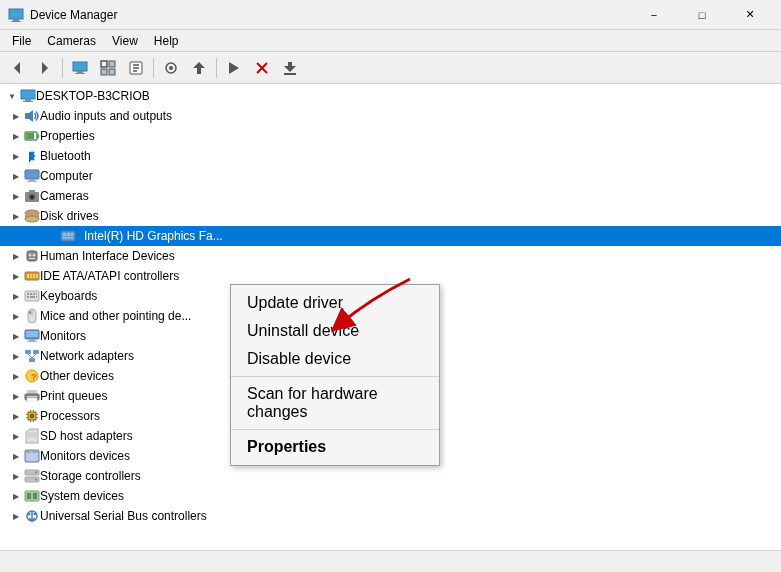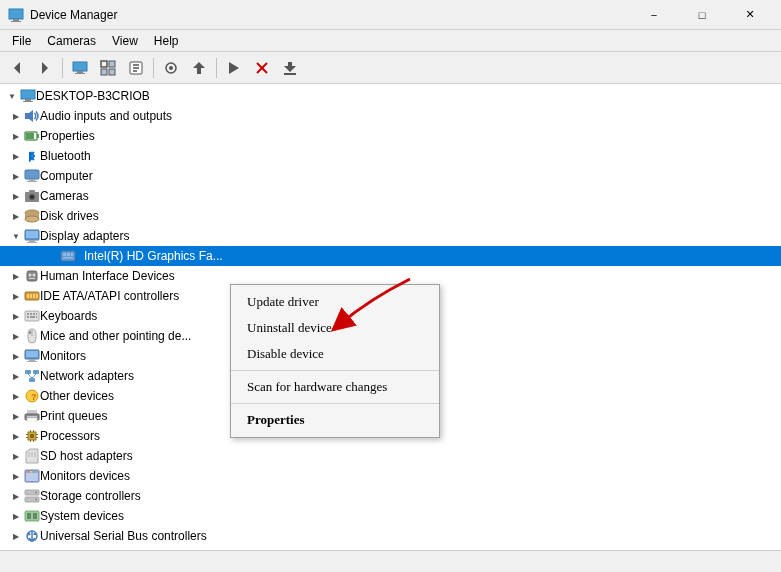--- a/index.html
+++ b/index.html
@@ -151,23 +151,22 @@
       background: #f5f5f5;
       border: 1px solid #a0a0a0;
       box-shadow: 2px 2px 6px rgba(0,0,0,0.25);
       width: 210px;
       padding: 4px 0;
       z-index: 100;
     }
     .context-menu-item {
       padding: 5px 16px;
       cursor: pointer;
-      font-size: 13px;
+      font-size: 16px;
       color: #000;
-      font-family: Liberation Serif, serif;
     }
     .context-menu-item.separator {
       border-top: 1px solid #d0d0d0;
       margin: 3px 0;
       padding: 0;
       height: 0;
       cursor: default;
     }
     .context-menu-item.bold {
       font-weight: bold;
@@ -381,32 +380,20 @@
       <span class="dev-icon">
         <svg width="16" height="14" viewBox="0 0 16 14">
           <ellipse cx="8" cy="4" rx="7" ry="3" fill="#c0a070" stroke="#a08050" stroke-width="1"></ellipse>
           <rect x="1" y="4" width="14" height="6" fill="#c0a070"></rect>
           <ellipse cx="8" cy="10" rx="7" ry="3" fill="#d0b080" stroke="#a08050" stroke-width="1"></ellipse>
         </svg>
       </span>
       <span>Disk drives</span>
     </div>
 
-    <div class="tree-item indent2">
-      <span class="tree-expand open"></span>
-      <span class="dev-icon">
-        <svg width="16" height="14" viewBox="0 0 16 14">
-          <rect x="1" y="1" width="14" height="10" rx="1" fill="#6699cc" stroke="#4477aa" stroke-width="1"></rect>
-          <rect x="2" y="2" width="12" height="7" fill="#88bbee"></rect>
-          <rect x="5" y="11" width="6" height="2" fill="#aaa"></rect>
-          <rect x="3" y="13" width="10" height="1" fill="#aaa"></rect>
-        </svg>
-      </span>
-      <span>Display adapters</span>
-    </div>
 
     <div class="tree-item indent3 selected">
       <span class="tree-expand none"></span>
       <span class="dev-icon">
         <svg width="16" height="14" viewBox="0 0 16 14">
           <rect x="1" y="2" width="14" height="10" rx="1" fill="#6699cc" stroke="#4477aa" stroke-width="1"></rect>
           <rect x="3" y="4" width="3" height="3" fill="#88bbee"></rect>
           <rect x="7" y="4" width="3" height="3" fill="#88bbee"></rect>
           <rect x="11" y="4" width="2" height="3" fill="#88bbee"></rect>
           <rect x="3" y="8" width="10" height="1.5" fill="#88bbee"></rect>

